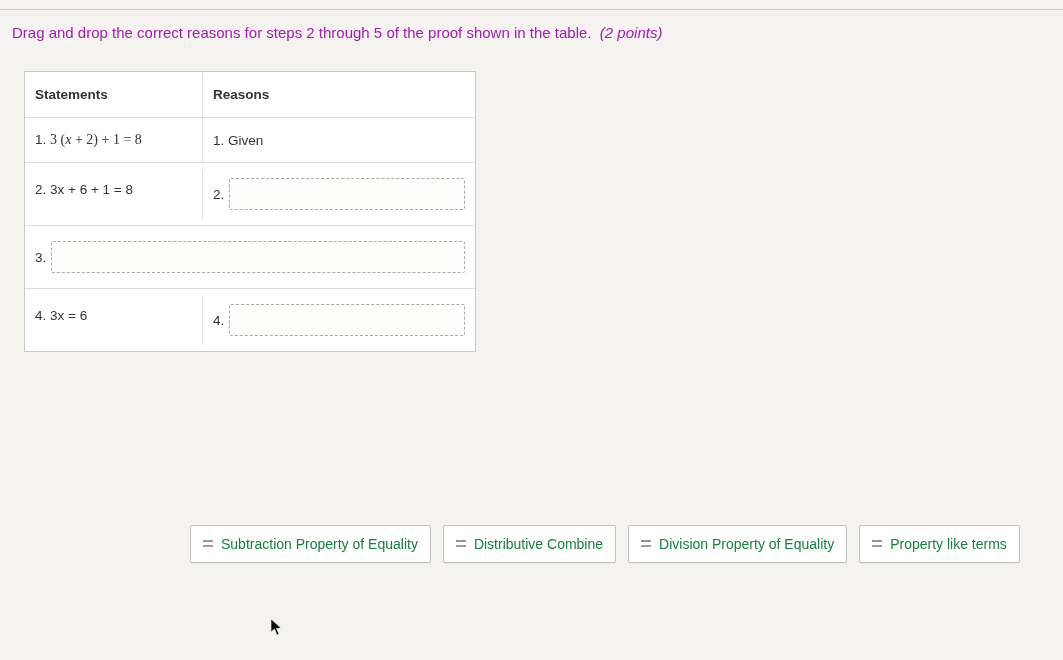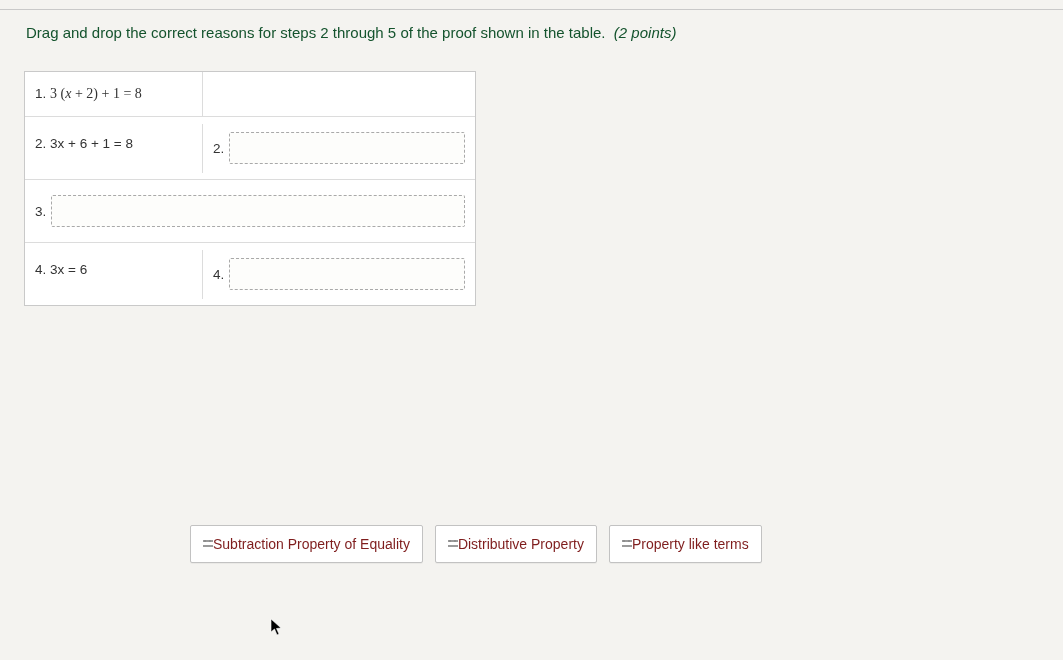--- a/index.html
+++ b/index.html
@@ -10,24 +10,23 @@
     height: 660px;
     position: relative;
     color: #333;
   }
   .topbar {
     height: 10px;
     border-bottom: 1px solid #c9c9c9;
     background: transparent;
   }
   .instruction {
-    padding: 14px 10px 0 18px;
+    padding: 14px 10px 0 12px;
     font-size: 15px;
-    color: #14532d;
-    margin-left: 8px;
+    color: #a21caf;
   }
   .instruction .points {
     font-style: italic;
   }
   .table-wrap {
     margin: 30px 0 0 24px;
     width: 452px;
     background: #fff;
     border: 1px solid #c9c9c9;
     font-size: 14px;
@@ -92,23 +91,24 @@
     top: 525px;
     display: flex;
     gap: 12px;
   }
   .chip {
     background: #fff;
     border: 1px solid #c2c2c2;
     border-radius: 2px;
     padding: 10px 12px;
     font-size: 14px;
-    color: #7f1d1d;
+    color: #15803d;
     display: flex;
     align-items: center;
+    gap: 8px;
     cursor: grab;
     box-shadow: 0 1px 0 rgba(0,0,0,0.04);
   }
   .grip {
     display: inline-block;
     width: 10px;
     height: 10px;
     position: relative;
     flex: 0 0 10px;
   }
@@ -144,26 +144,34 @@
 <body>
 
 <div class="topbar"></div>
 
 <div class="instruction">
   <span>Drag and drop the correct reasons for steps 2 through 5 of the proof shown in the table.</span>
   &nbsp;<span class="points">(2 points)</span>
 </div>
 
 <div class="table-wrap">
+  <div class="row header">
+    <div class="col-stmt">Statements</div>
+    <div class="col-reason">Reasons</div>
+  </div>
 
   <div class="row">
     <div class="col-stmt">
       <span>1.</span>
       <span class="math">3 (<i>x</i> + 2) + 1 = 8</span>
     </div>
+    <div class="col-reason">
+      <span>1.</span>
+      <span>Given</span>
+    </div>
   </div>
 
   <div class="row drop-row">
     <div class="col-stmt">
       <span>2.</span>
       <span>3x + 6 + 1 = 8</span>
     </div>
     <div class="col-reason">
       <div class="reason-line">
         <span class="reason-num">2.</span>
@@ -206,21 +214,30 @@
     </span>
     <span>Subtraction Property of Equality</span>
   </div>
   <div class="chip">
     <span class="grip dots">
       <span class="d1"></span>
         <span class="d2"></span>
         <span class="d3"></span>
         <span class="d4"></span>
     </span>
-    <span>Distributive Property</span>
+    <span>Distributive Combine</span>
+  </div>
+  <div class="chip">
+    <span class="grip dots">
+      <span class="d1"></span>
+        <span class="d2"></span>
+        <span class="d3"></span>
+        <span class="d4"></span>
+    </span>
+    <span>Division Property of Equality</span>
   </div>
   <div class="chip">
     <span class="grip dots">
       <span class="d1"></span>
         <span class="d2"></span>
         <span class="d3"></span>
         <span class="d4"></span>
     </span>
     <span>Property like terms</span>
   </div>

